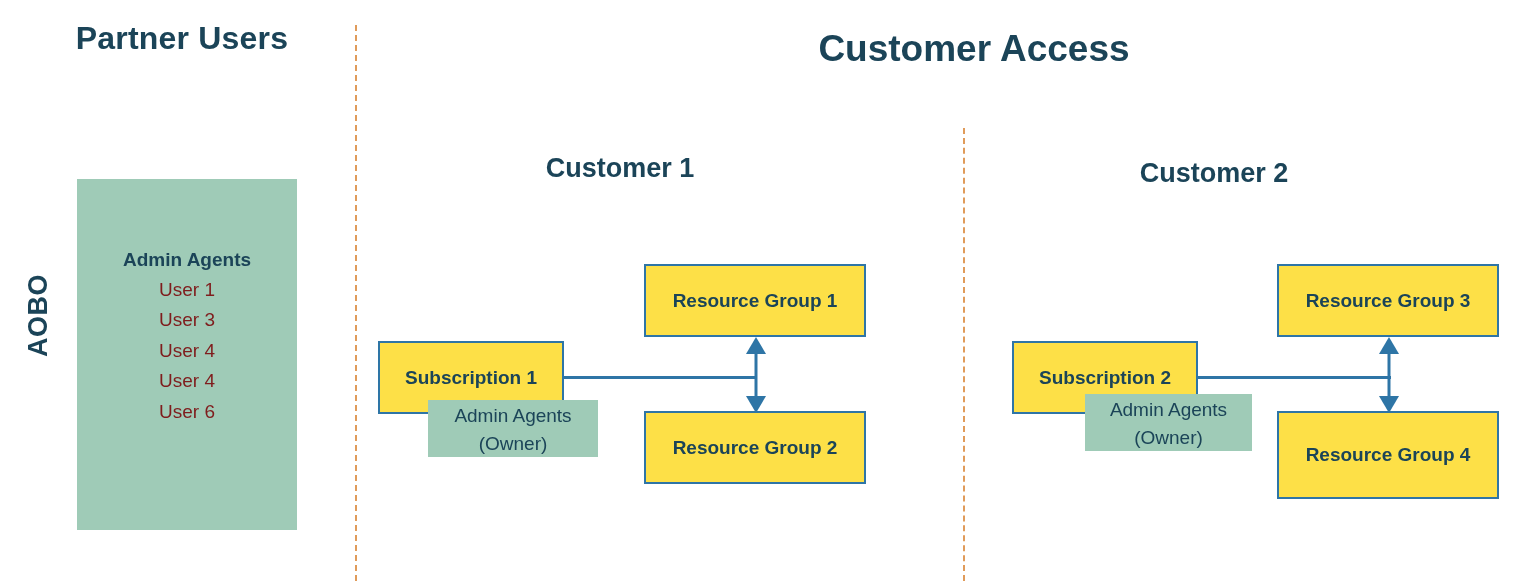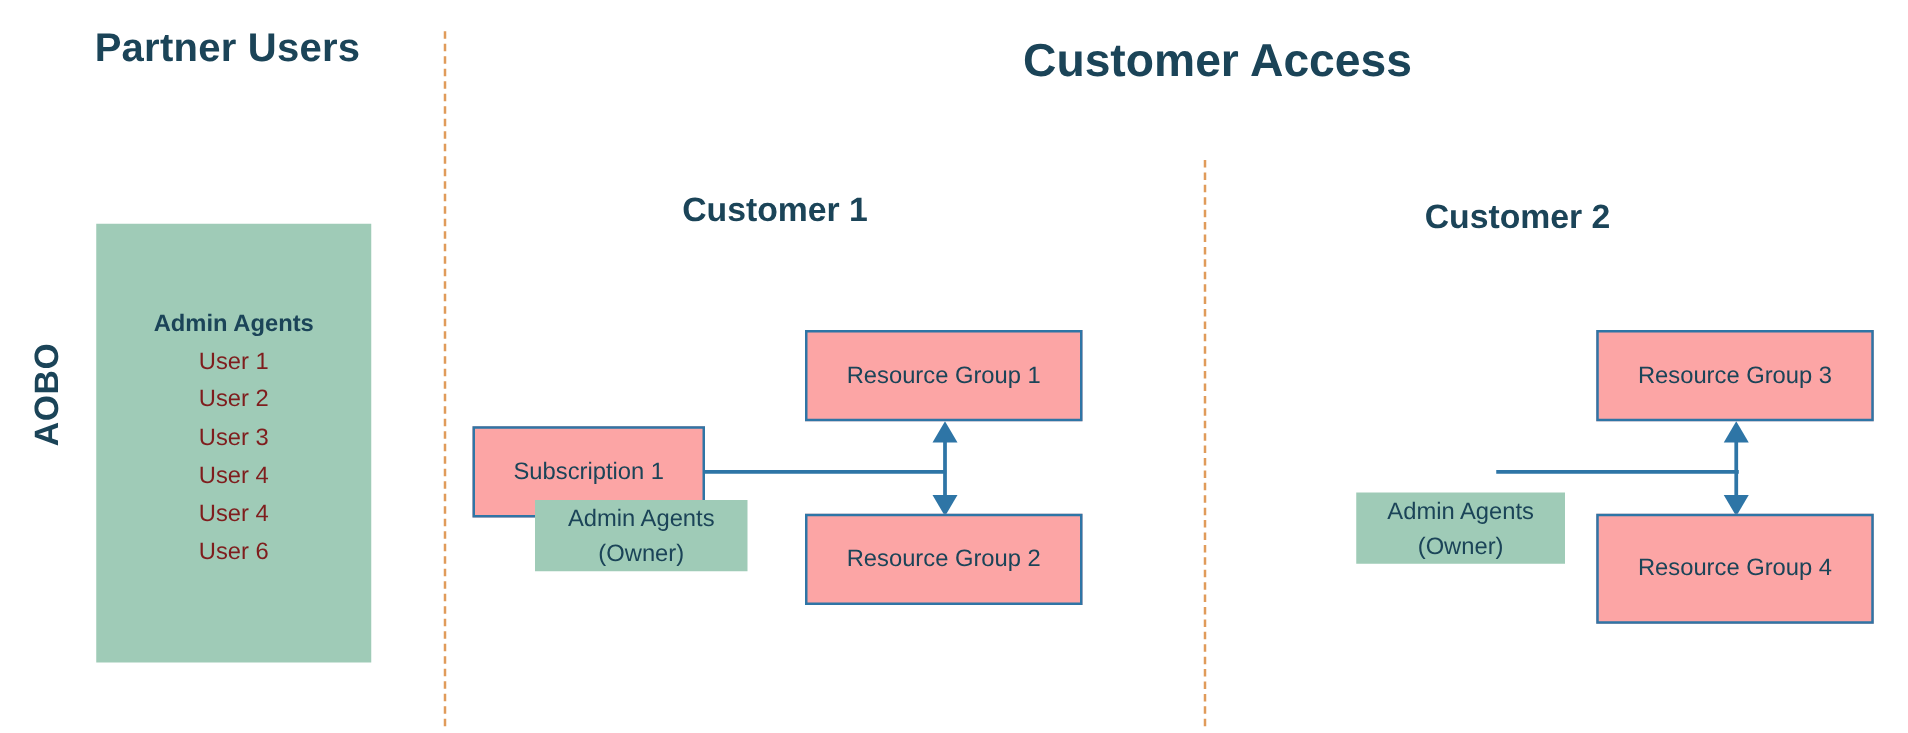--- a/index.html
+++ b/index.html
@@ -91,27 +91,28 @@
     font-size: 19px;
     line-height: 30.4px;
     color: #7f1d1d;
   }
 
   
   .box {
     position: absolute;
     box-sizing: border-box;
     border: 2px solid #2E75A6;
-    background: #fca5a5;
+    background: #fde047;
     color: #1B4458;
     font-size: 19px;
     display: flex;
     align-items: center;
     justify-content: center;
     text-align: center;
+    font-weight: bold;
   }
 
   
   #subscription-1-box { left: 378px; top: 341px; width: 186px; height: 73px; }
   #rg-1-box           { left: 644px; top: 264px; width: 222px; height: 73px; }
   #rg-2-box           { left: 644px; top: 411px; width: 222px; height: 73px; }
   
   #subscription-2-box { left: 1012px; top: 341px; width: 186px; height: 73px; }
   #rg-3-box           { left: 1277px; top: 264px; width: 222px; height: 73px; }
   #rg-4-box           { left: 1277px; top: 411px; width: 222px; height: 88px; }
@@ -161,21 +162,20 @@
 
   <div id="aobo-label">AOBO</div>
 
   <div class="divider" id="divider-1"></div>
   <div class="divider" id="divider-2"></div>
 
   <div id="partner-users-panel">
     <div id="partner-users-list">
       <div class="admin-agents-heading">Admin Agents</div>
       <div class="user-row">User 1</div>
-      <div class="user-row">User 2</div>
       <div class="user-row">User 3</div>
       <div class="user-row">User 4</div>
       <div class="user-row">User 4</div>
       <div class="user-row">User 6</div>
     </div>
   </div>
 
   <div class="conn-h" id="conn-h-1"></div>
 
   <svg class="arrow-svg" id="arrow-1" width="30" height="76" viewBox="0 0 30 76">
@@ -196,20 +196,21 @@
   </div>
 
   <div class="conn-h" id="conn-h-2"></div>
 
   <svg class="arrow-svg" id="arrow-2" width="30" height="76" viewBox="0 0 30 76">
     <line x1="15" y1="10" x2="15" y2="66" stroke="#2E75A6" stroke-width="3"></line>
     <polygon points="15,0 25,17 5,17" fill="#2E75A6"></polygon>
     <polygon points="15,76 5,59 25,59" fill="#2E75A6"></polygon>
   </svg>
 
+  <div class="box" id="subscription-2-box">Subscription 2</div>
 
   <div class="box" id="rg-3-box">Resource Group 3</div>
 
   <div class="box" id="rg-4-box">Resource Group 4</div>
 
   <div class="owner-chip" id="owner-chip-2">
     <div>Admin Agents</div>
     <div>(Owner)</div>
   </div>
 

